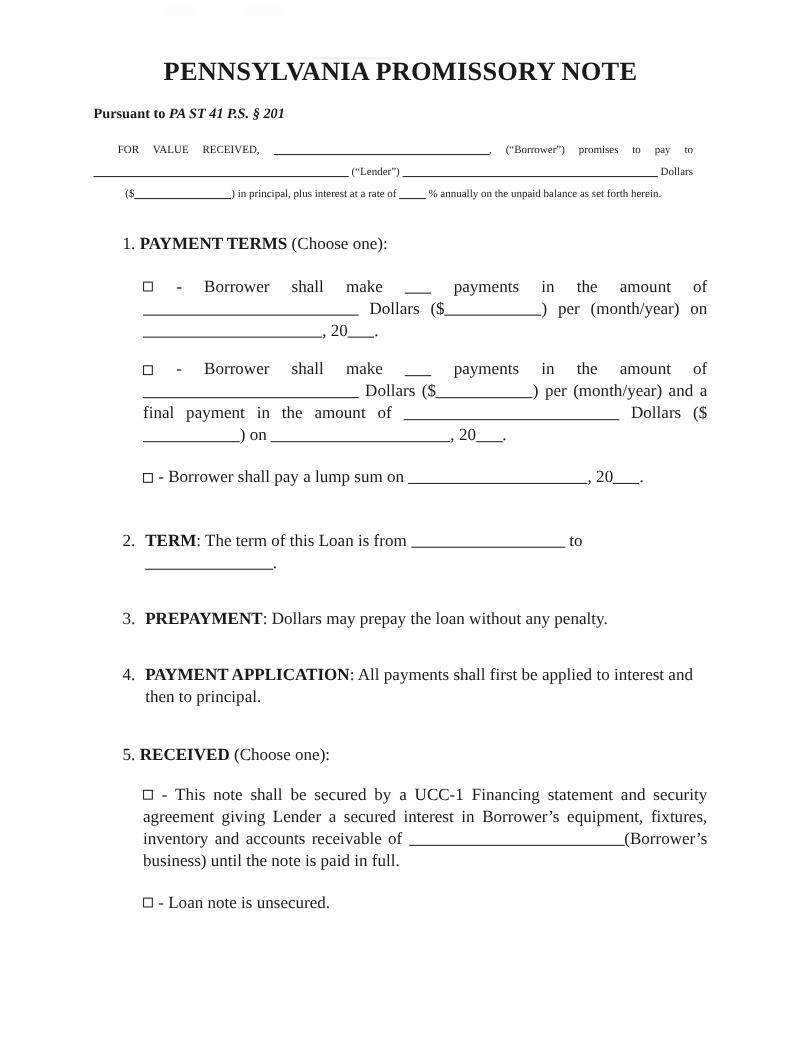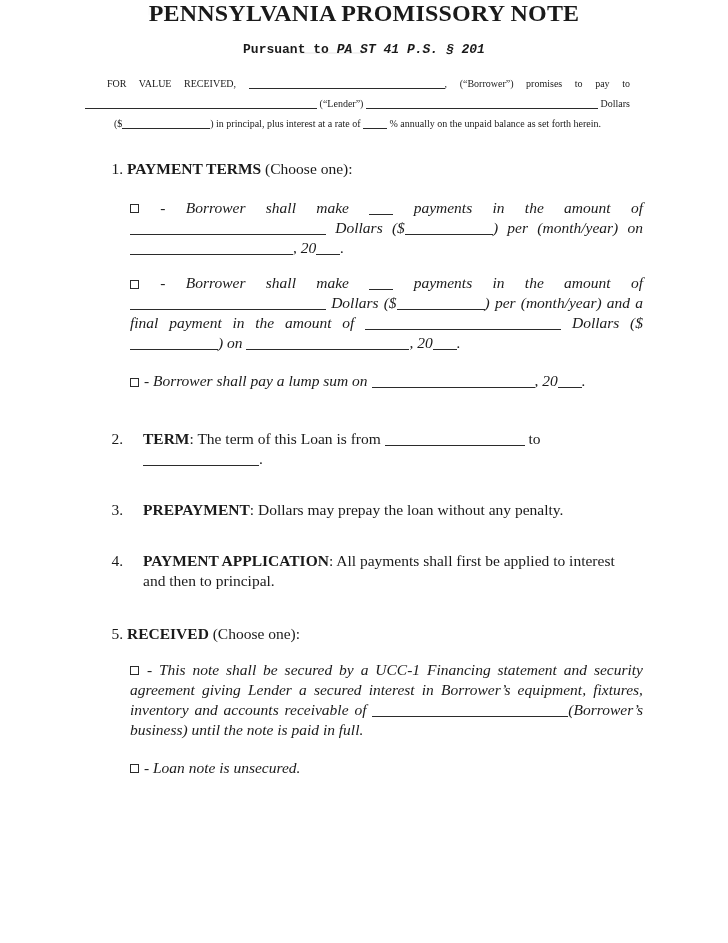--- a/index.html
+++ b/index.html
@@ -38,31 +38,31 @@
     top: 0;
     width: 558px;
   }
 
   .doc-title {
     text-align: center;
     font-size: 24px;
     font-weight: bold;
     letter-spacing: 0.2px;
     margin: 0;
+    padding-top: 53px;
     line-height: 1.1;
   }
 
   .doc-subtitle {
-    text-align: center;
+    text-align: left;
     font-size: 13px;
     font-weight: bold;
     margin: 0;
     padding-top: 16px;
     line-height: 1.2;
-    font-family: Liberation Mono, monospace;
   }
   .doc-subtitle .cite { font-style: italic; }
 
   .preamble {
     margin: 0;
     padding-top: 16px;
     font-size: 10px;
     line-height: 20px;
     text-align: justify;
     text-align-last: center;
@@ -97,40 +97,39 @@
   #sec-payment      { margin-top: 25px; }
   #sec-term         { margin-top: 38px; }
   #sec-prepayment   { margin-top: 31px; }
   #sec-application  { margin-top: 31px; }
   #sec-security     { margin-top: 33px; }
 
   .opt {
     position: relative;
     padding-left: 3px;
     text-align: justify;
-    font-style: italic;
   }
   .opt-group { margin-top: 19px; }
   .opt + .opt { margin-top: 0; }
   .opt.gap { margin-top: 18px; }
   .sec-opts { margin-top: 1px; }
   .sec-opts .opt + .opt { margin-top: 18px; }
 
   .cbx {
     display: inline-block;
     width: 9px;
     height: 9px;
     border: 1px solid #2b2b2b;
     margin-right: 1px;
     vertical-align: -0.5px;
     box-sizing: border-box;
     background: #fff;
   }
 
-  .body-txt { margin: 16px; }
+  .body-txt { margin: 5px; }
 
   
   .fill { text-decoration: none; white-space: nowrap; }
   .fill::after {
     content: "";
     display: inline-block;
     border-bottom: 1px solid #2b2b2b;
     vertical-align: -2px;
   }
   .w-xs::after { width: 24px; }

